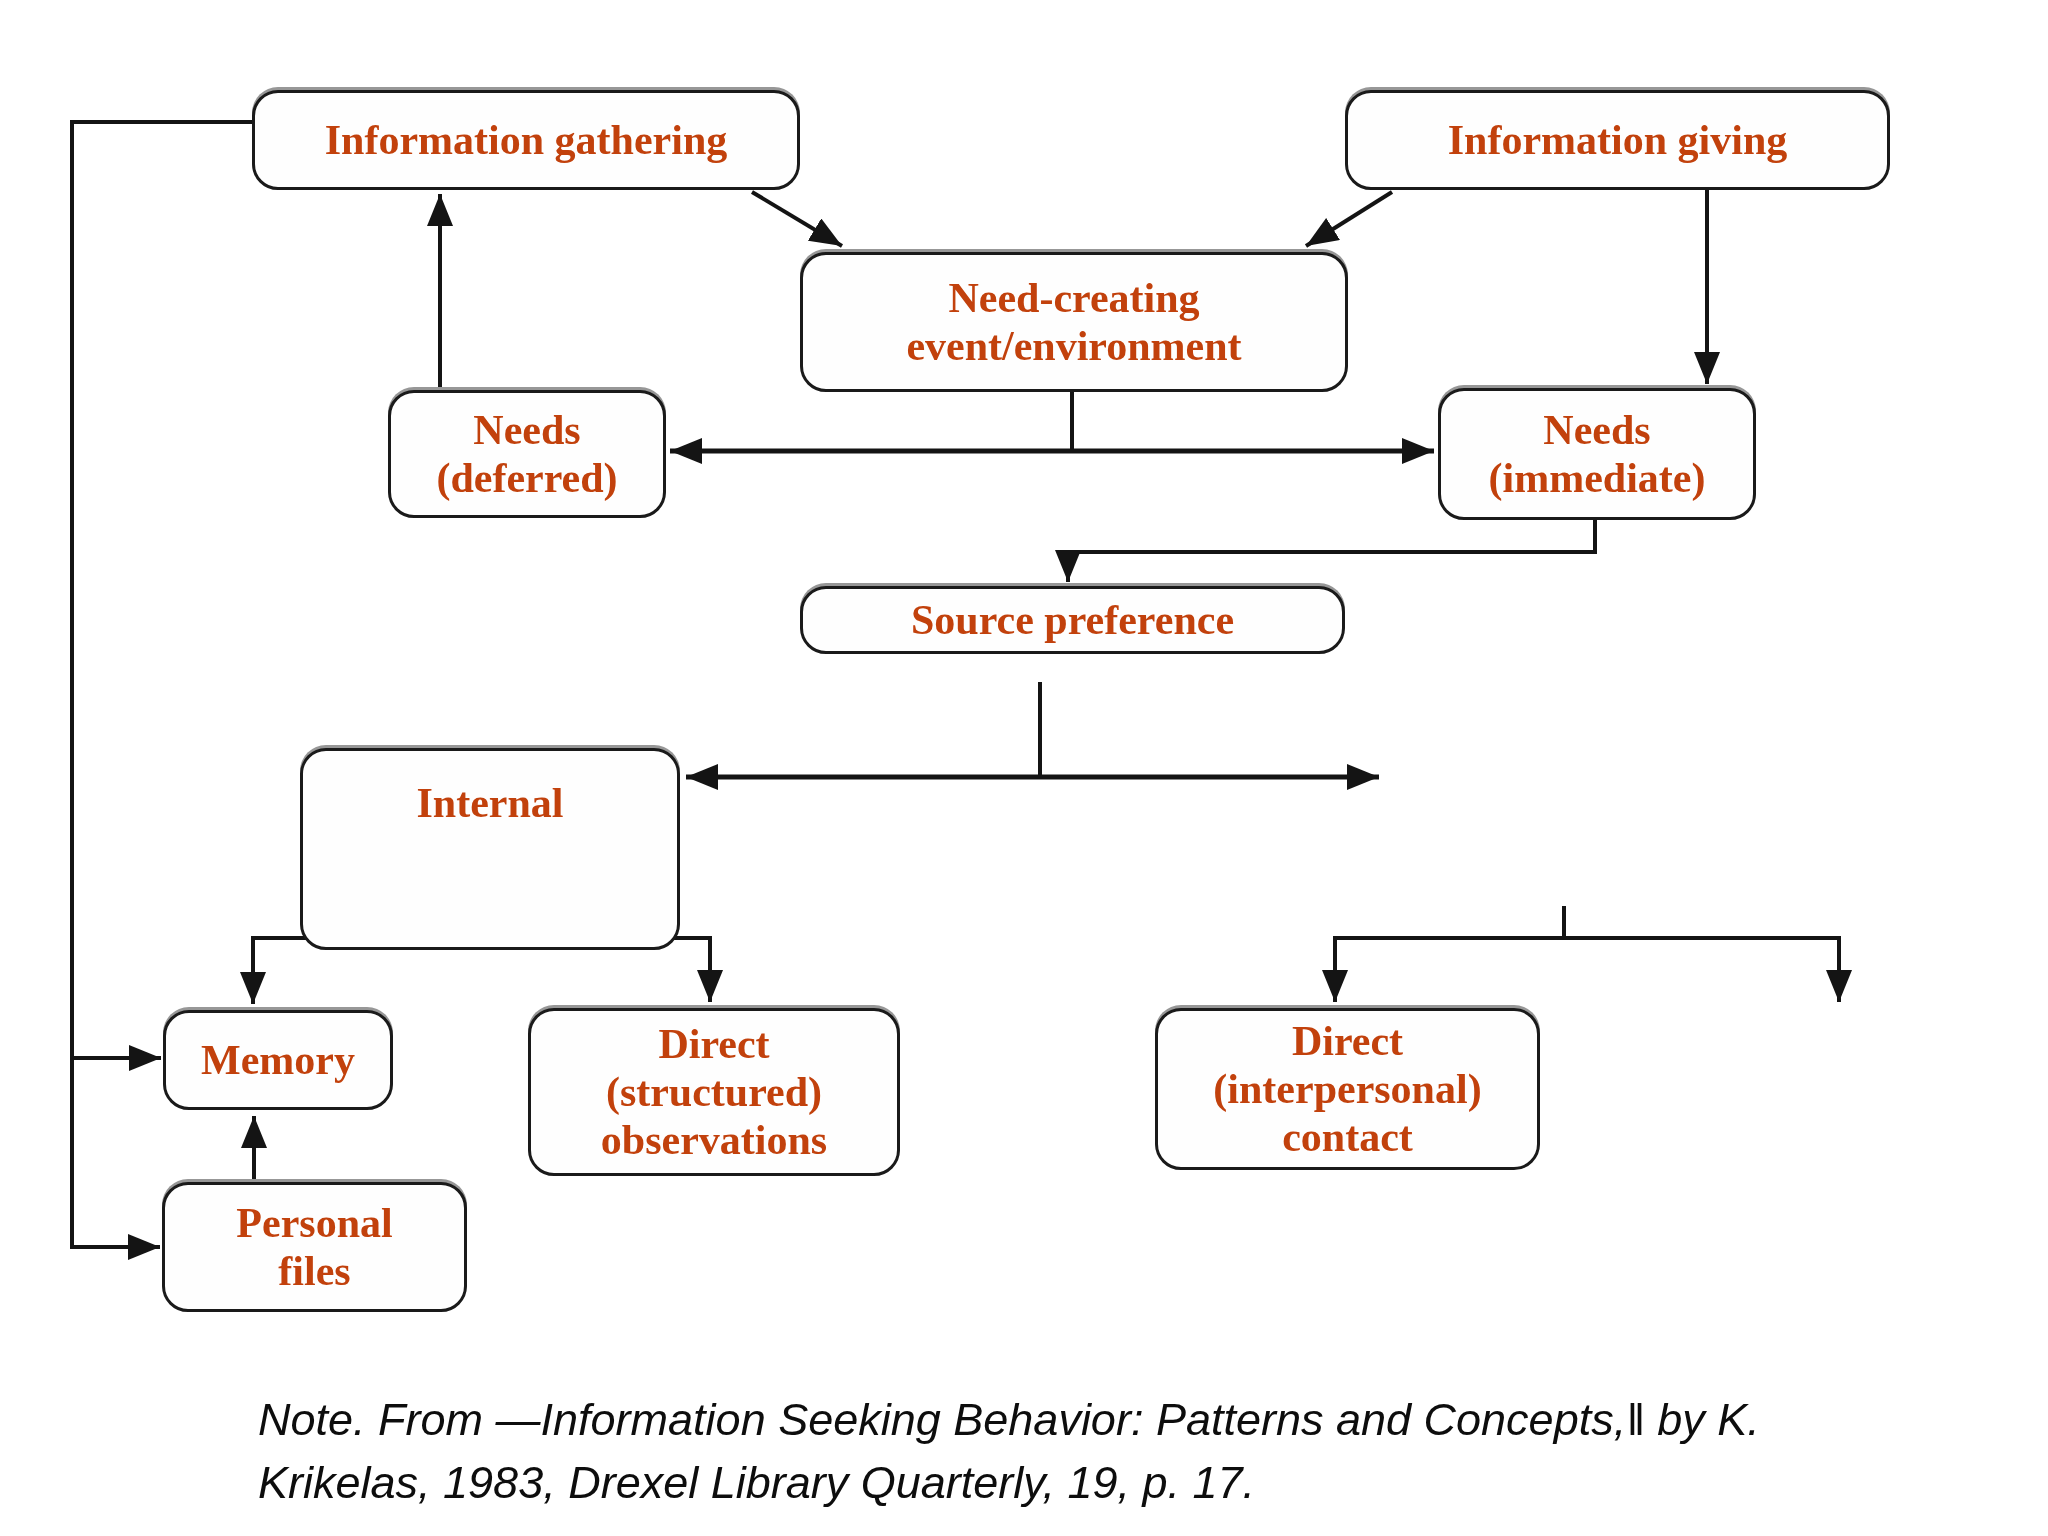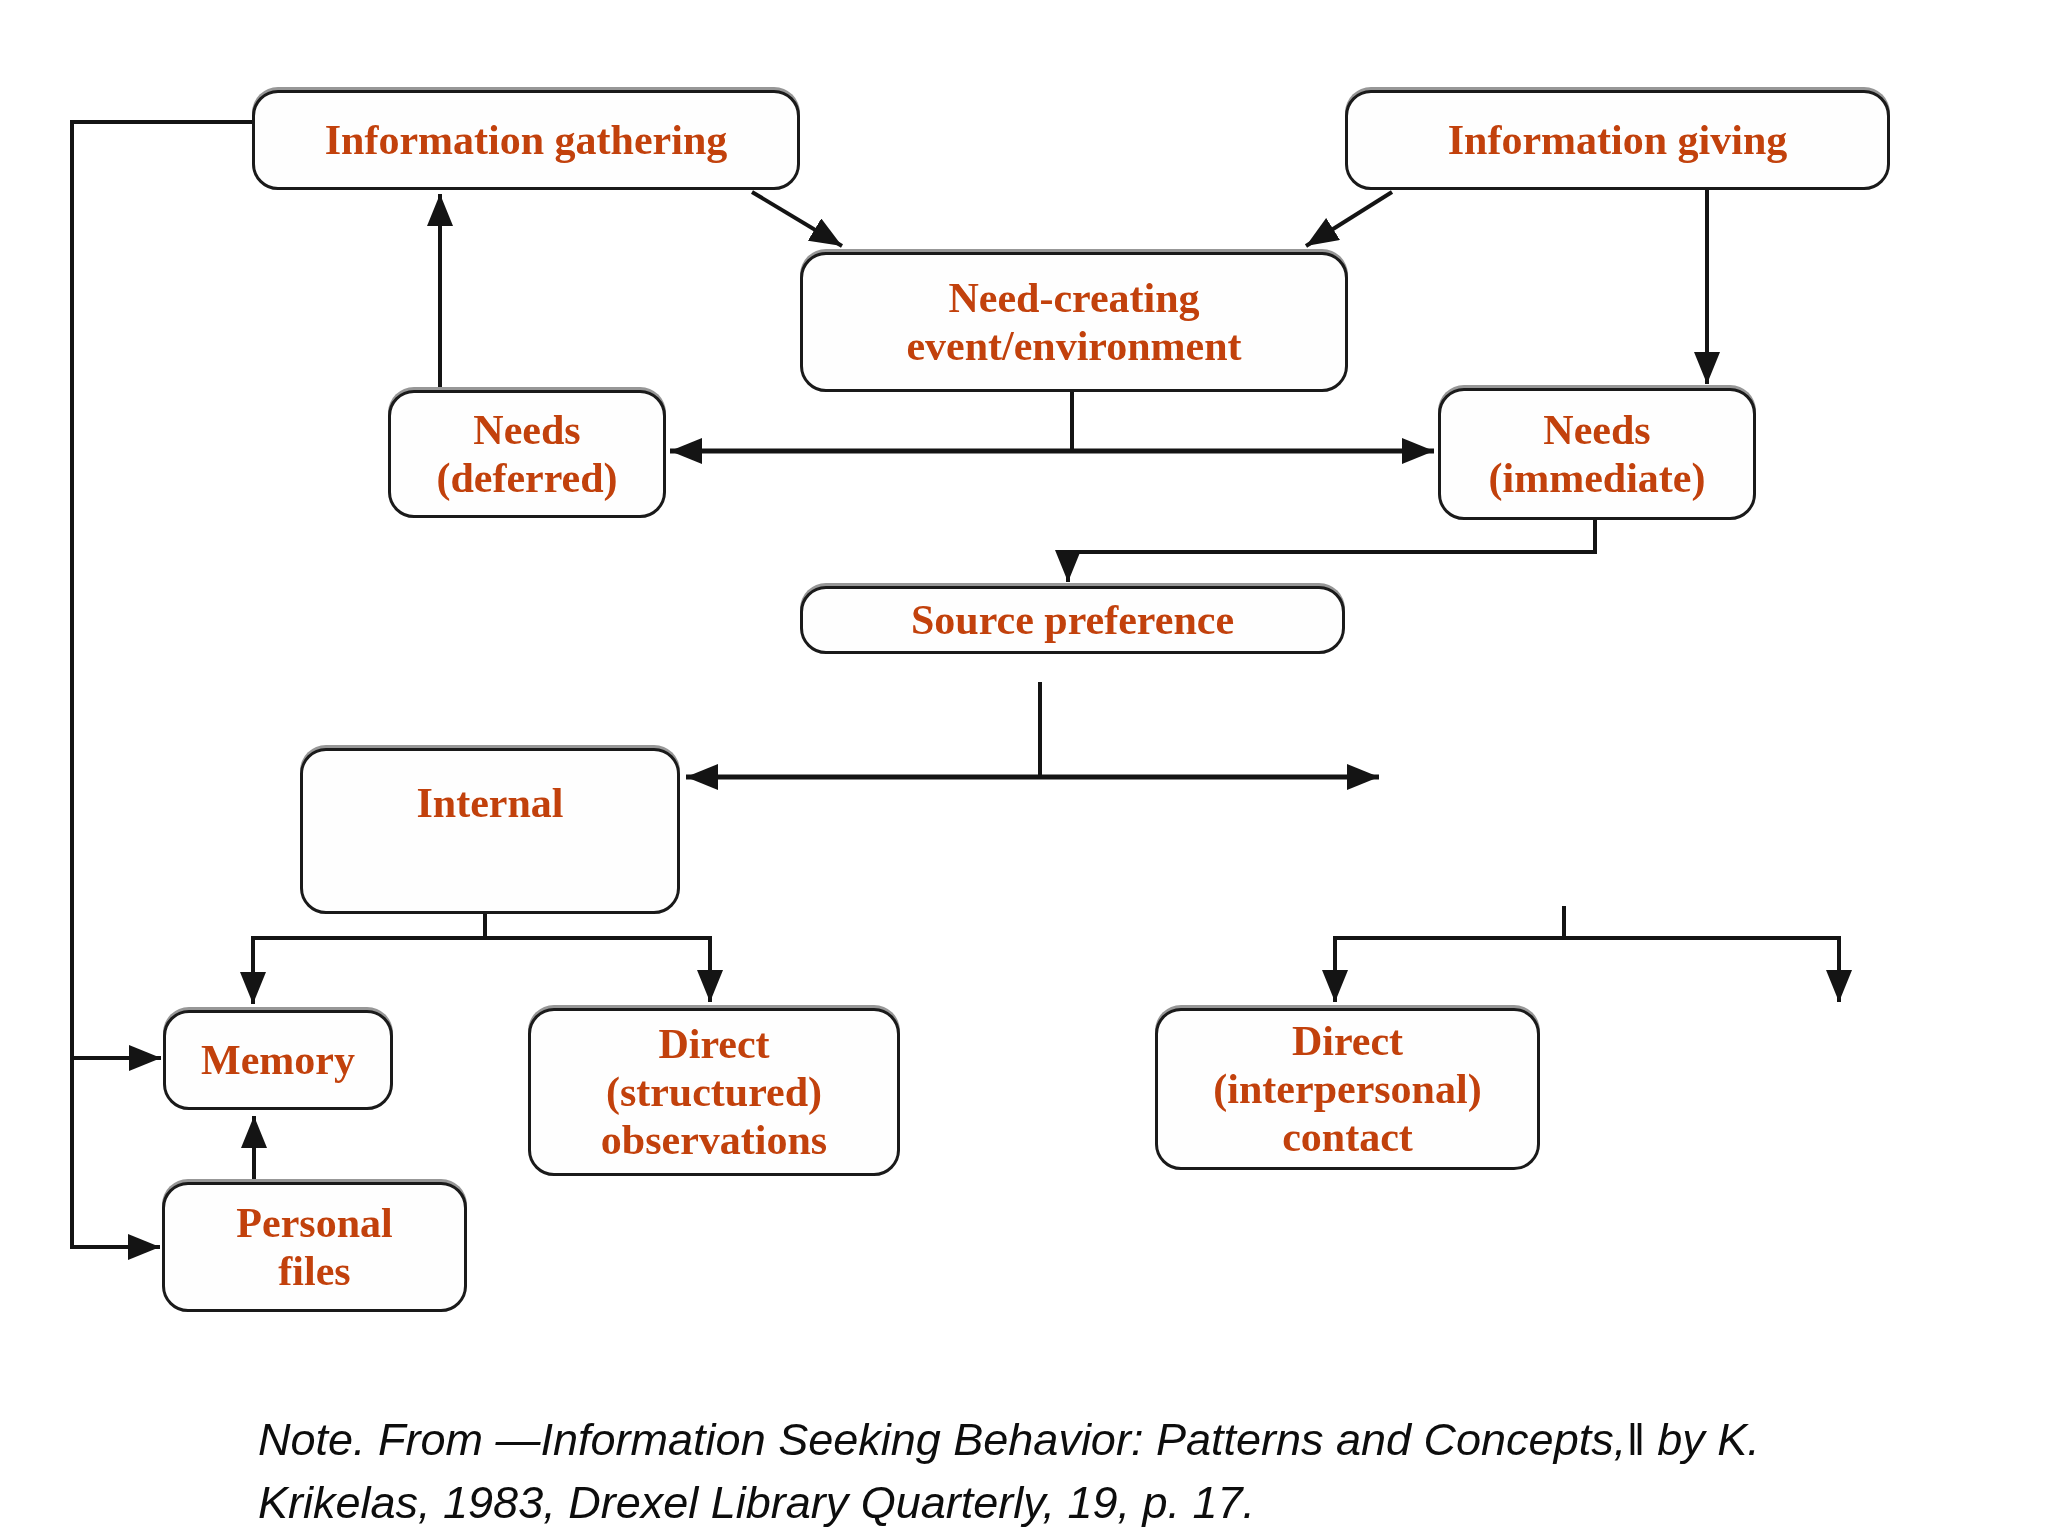--- a/index.html
+++ b/index.html
@@ -41,21 +41,20 @@
     position: absolute;
     left: 258px;
     top: 1388px;
     width: 1620px;
     font-family: "Liberation Sans", sans-serif;
     font-style: italic;
     font-size: 45px;
     line-height: 63px;
     color: #0d0d0d;
     white-space: pre-line;
-    margin-top: 20px;
   }
 </style>
 </head>
 <body>
 
 <div class="canvas">
 
   <svg class="connectors" viewBox="0 0 2048 1536" xmlns="http://www.w3.org/2000/svg">
     <defs>
       <marker id="arw" markerUnits="userSpaceOnUse" markerWidth="34" markerHeight="26" refX="32" refY="13" orient="auto">
@@ -116,21 +115,21 @@
 
   <div class="node" style="left:1438px; top:388px; width:318px; height:132px;">
     <div class="label">Needs
 (immediate)</div>
   </div>
 
   <div class="node" style="left:800px; top:586px; width:545px; height:68px;">
     <div class="label">Source preference</div>
   </div>
 
-  <div class="node top-align" style="left:300px; top:748px; width:380px; height:166px;">
+  <div class="node top-align" style="left:300px; top:748px; width:380px; height:202px;">
     <div class="label">Internal</div>
   </div>
 
 
   <div class="node" style="left:163px; top:1010px; width:230px; height:100px;">
     <div class="label">Memory</div>
   </div>
 
   <div class="node" style="left:528px; top:1008px; width:372px; height:168px;">
     <div class="label">Direct

